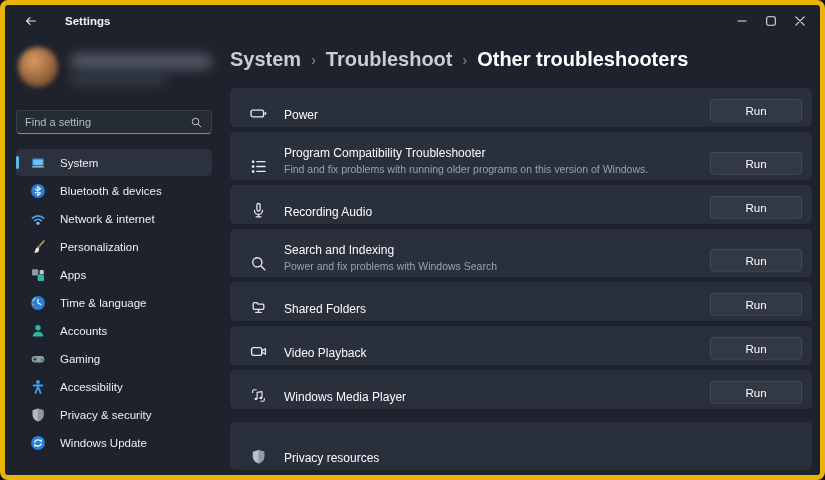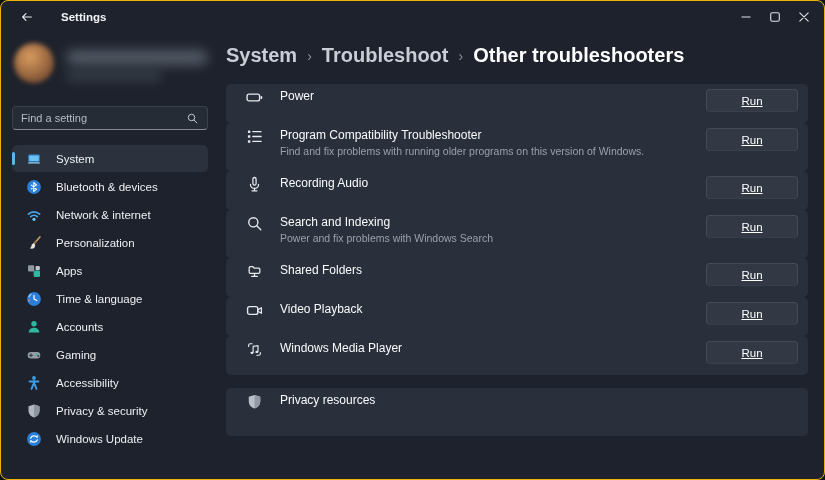--- a/index.html
+++ b/index.html
@@ -2,21 +2,21 @@
 <html><head>
 <meta charset="utf-8">
 <style>
   * { box-sizing: border-box; }
   html,body { margin:0; padding:0; background:#0e1116; }
   body { font-family:"Liberation Sans","DejaVu Sans",sans-serif; }
 
   .window {
     position:relative; width:825px; height:480px;
     background:#1d222c; color:#fff; overflow:hidden;
-    border-radius:8px; border:1px solid #eab308;
+    border-radius:8px; border:5px solid #eab308;
   }
 
   
   .titlebar { display:flex; align-items:center; height:32px; }
   .back-button { width:36px; height:28px; margin-left:8px; display:flex; align-items:center; justify-content:center; border-radius:4px; }
   .titlebar-title { font-size:11.5px; font-weight:bold; color:#f2f4f6; margin-left:16px; }
   .titlebar-spacer { flex:1; }
   .win-btn { width:29px; height:30px; display:flex; align-items:center; justify-content:center; color:#dfe3e8; }
   .win-controls { display:flex; margin-right:6px; }
 
@@ -49,34 +49,33 @@
 
   
   .main { position:absolute; left:225px; top:32px; width:582px; }
   .breadcrumb { display:flex; align-items:center; height:30px; margin-top:7px; font-size:20px; font-weight:bold; }
   .crumb { color:#c9ced6; }
   .crumb.current { color:#ffffff; }
   .crumb-sep { color:#8d939c; font-size:14px; margin:2px 10px 0 10px; font-weight:normal; }
 
   .rows { margin-top:14px; }
   .ts-row {
-    display:flex; align-items:flex-start; min-height:39px; 
+    display:flex; align-items:flex-end; min-height:39px; margin-bottom:5px;
     background:#2a303b; border-radius:5px; padding:5px 10px 5px 17px;
   }
   .ts-row.has-sub { min-height:48px; }
   .ts-icon { width:22px; display:flex; justify-content:center; align-items:center; }
   .ts-text { margin-left:15px; display:flex; flex-direction:column; justify-content:center; }
   .ts-title { font-size:12px; color:#fafbfc; }
   .ts-sub { font-size:10.5px; color:#9aa1ab; margin-top:3px; }
   .run-button {
     margin-left:auto; width:92px; height:23px; flex:0 0 auto;
     background:#323945; border:1px solid #434b58; border-bottom-color:#39404c; border-radius:4px;
     color:#ffffff; font-size:11.5px; display:flex; align-items:center; justify-content:center;
     font-family:inherit;
-    text-decoration:underline;
   }
   .privacy-row { margin-top:13px; min-height:48px; }
   .privacy-link { font-size:11.5px; color:#5fa9d8; margin-top:3px; }
 
   svg { display:block; }
 </style>
 </head>
 <body>
 
 <svg width="0" height="0" style="position:absolute">

